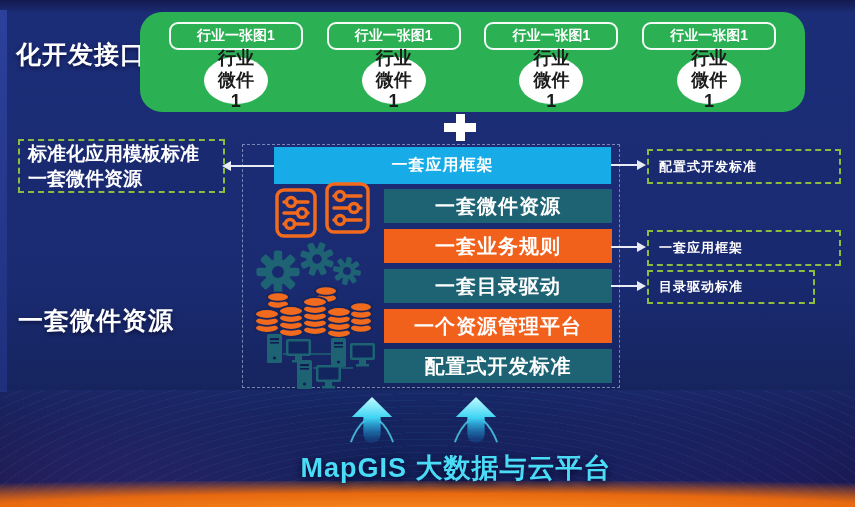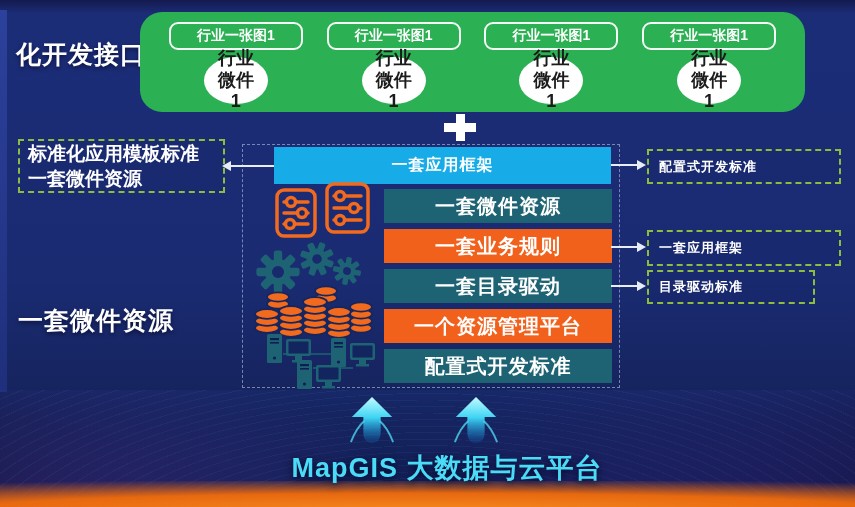--- a/index.html
+++ b/index.html
@@ -66,21 +66,21 @@
   .arrhead{position:absolute;width:0;height:0;border:5px solid transparent;}
   .ah-l{left:222px;top:161px;border-right:9px solid #e8edf5;border-left:none;}
   .ah-r0{left:637px;top:160px;border-left:9px solid #e8edf5;border-right:none;}
   .ah-r1{left:637px;top:242px;border-left:9px solid #e8edf5;border-right:none;}
   .ah-r2{left:637px;top:281px;border-left:9px solid #e8edf5;border-right:none;}
 
   .icon-cluster{position:absolute;left:243px;top:182px;width:138px;height:212px;}
   .up-arrow{position:absolute;width:56px;height:48px;}
   .ua0{left:344px;top:396px;} .ua1{left:448px;top:396px;}
 
-  .footer-title{position:absolute;left:122px;top:450px;width:650px;text-align:center;
+  .footer-title{position:absolute;left:131px;top:450px;width:650px;text-align:center;
     color:#4adcf6;font-size:27px;font-weight:bold;letter-spacing:1px;
     text-shadow:0 2px 8px rgba(0,0,30,.9);}
 </style>
 </head>
 <body>
 
 <div class="stage">
 
   <div class="bg-left-strip"></div>
   <div class="bg-swirl"></div>

